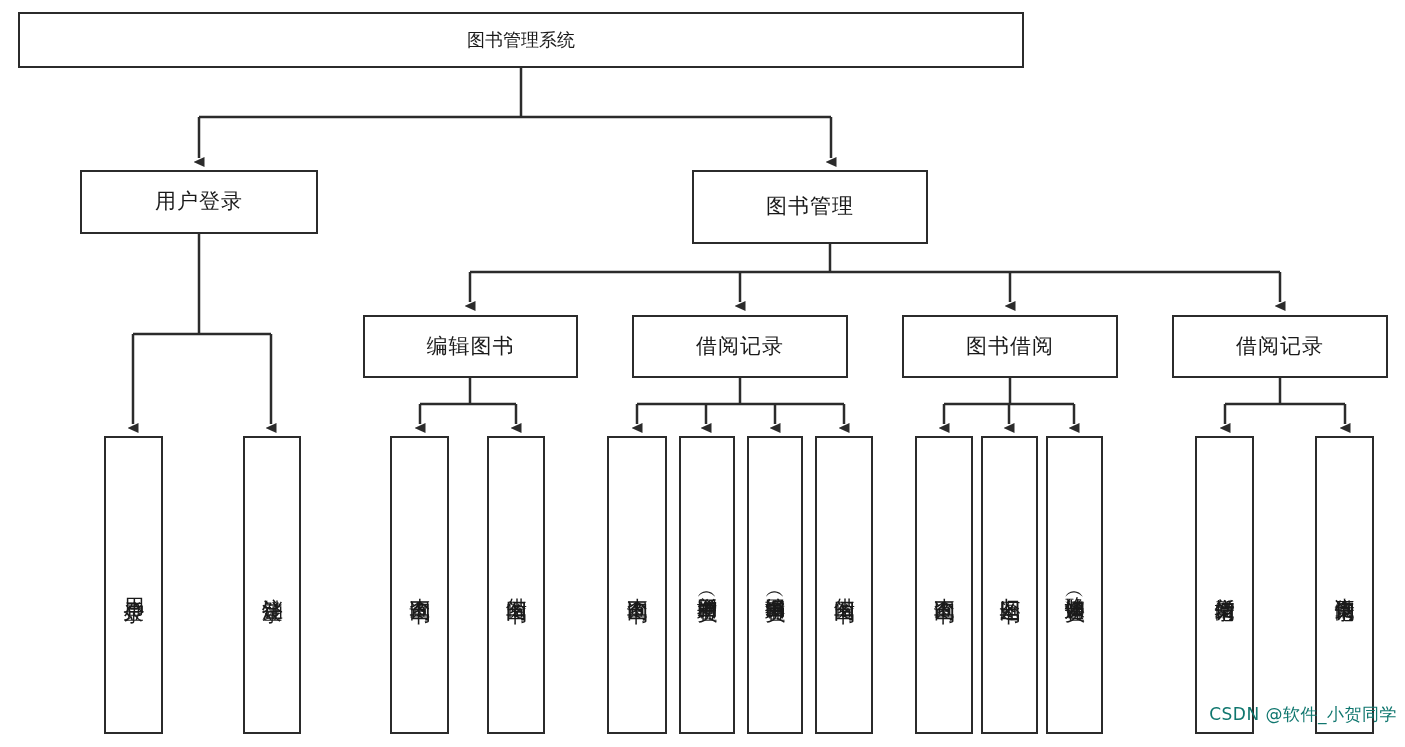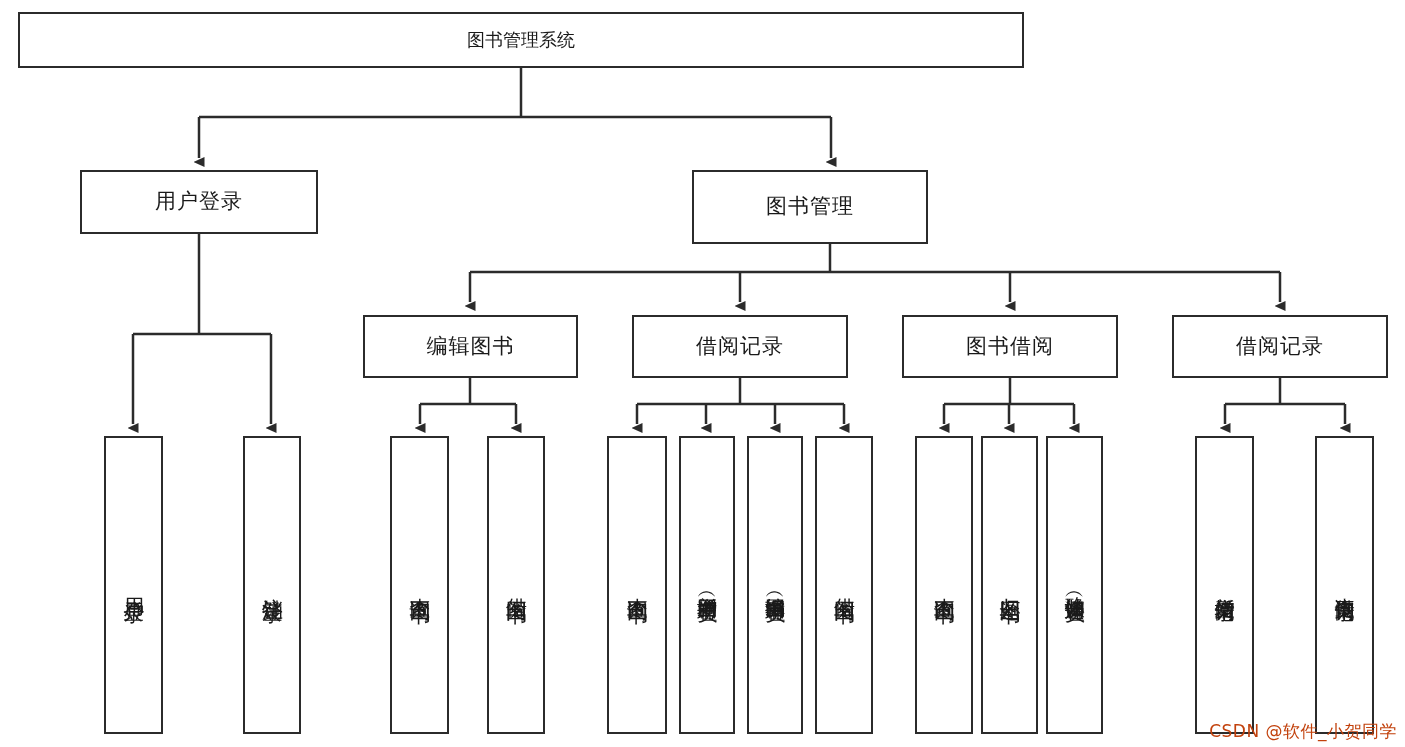--- a/index.html
+++ b/index.html
@@ -56,23 +56,23 @@
     display:block;
     text-align:center;
   }
   .leaf.tall-text .vtext{
     font-size:20px;
     letter-spacing:1px;
   }
   .watermark{
     position:absolute;
     right:8px;
-    bottom:4px;
+    bottom:21px;
     font-size:17px;
-    color:#c2410c;
+    color:#0f766e;
     letter-spacing:0.5px;
     z-index:5;
     white-space:nowrap;
     user-select:none;
   }
 </style>
 </head>
 <body>
 
 <div id="canvas">

